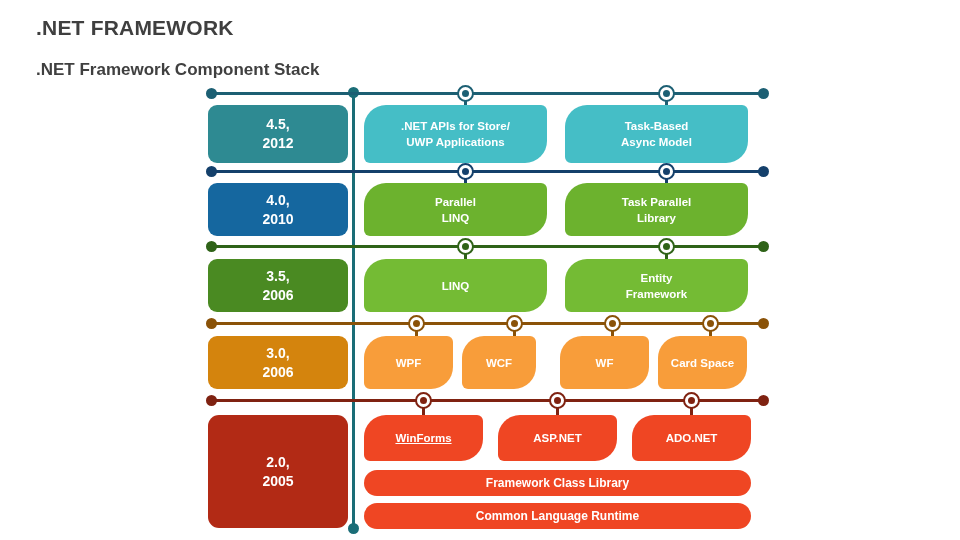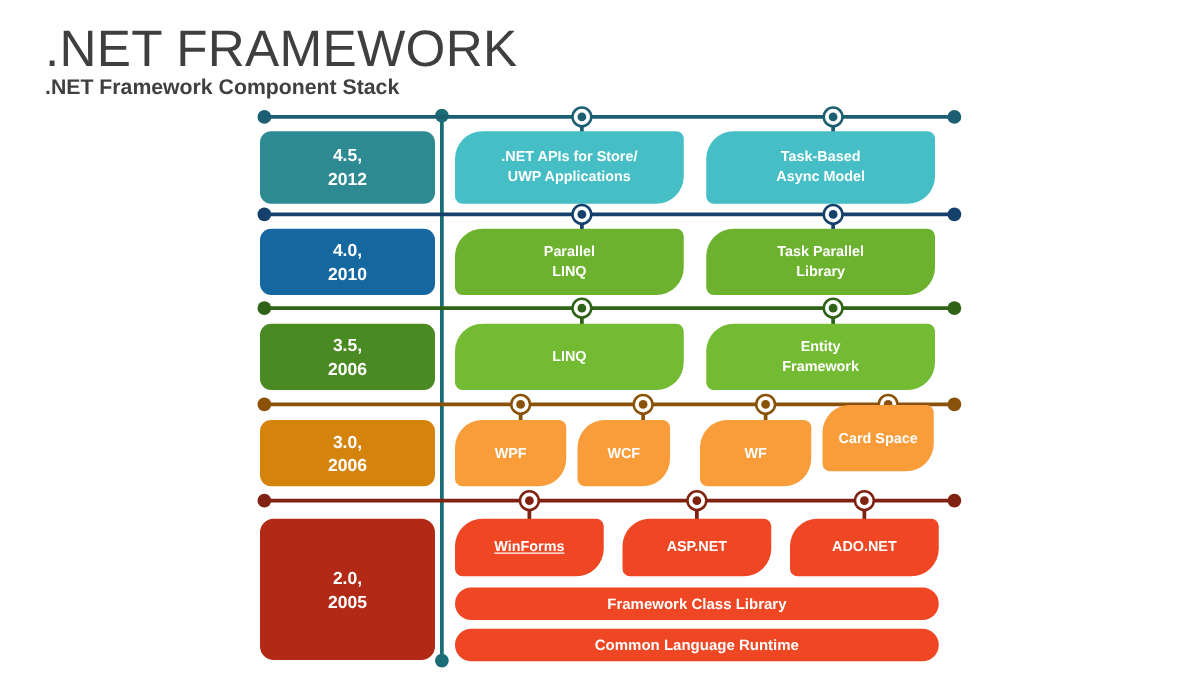--- a/index.html
+++ b/index.html
@@ -14,22 +14,22 @@
     overflow: hidden;
     font-family: "Liberation Sans", sans-serif;
     -webkit-font-smoothing: antialiased;
   }
 
   
   #page-title {
     position: absolute;
     left: 36px;
     top: 16px;
-    font-size: 41px;
-    font-weight: normal;
+    font-size: 21px;
+    font-weight: bold;
     color: #3f3f3f;
     letter-spacing: 0.2px;
     white-space: nowrap;
   }
   #page-subtitle {
     position: absolute;
     left: 36px;
     top: 60px;
     font-size: 17px;
     font-weight: bold;
@@ -254,21 +254,21 @@
 
   <div class="comp-box" style="left:364px;top:336px;width:89px;height:53px;background:#f89d3a;">
     <span>WPF</span>
   </div>
   <div class="comp-box" style="left:462px;top:336px;width:74px;height:53px;background:#f89d3a;">
     <span>WCF</span>
   </div>
   <div class="comp-box" style="left:560px;top:336px;width:89px;height:53px;background:#f89d3a;">
     <span>WF</span>
   </div>
-  <div class="comp-box" style="left:658px;top:324px;width:89px;height:53px;background:#f89d3a;align-items:center;">
+  <div class="comp-box" style="left:658px;top:336px;width:89px;height:53px;background:#f89d3a;align-items:center;">
     <span>Card Space</span>
   </div>
 
   <div class="rail" style="top:399px;background:#7f2211;">
     <span class="cap-l"></span>
     <span class="cap-r"></span>
     <span class="node" style="color:#7f2211;left:203px;"></span>
     <span class="stem" style="color:#7f2211;left:210px;height:16px;"></span>
     <span class="node" style="color:#7f2211;left:337px;"></span>
     <span class="stem" style="color:#7f2211;left:344px;height:16px;"></span>

